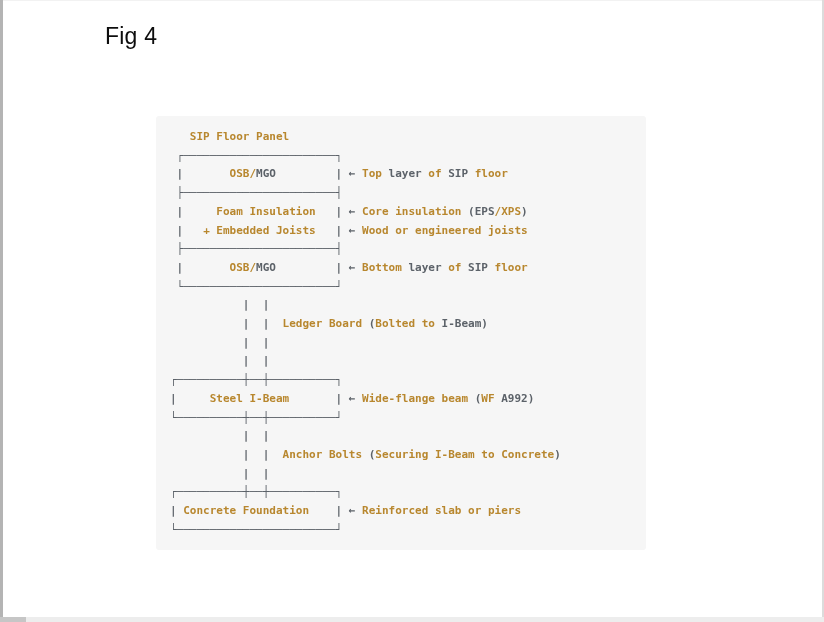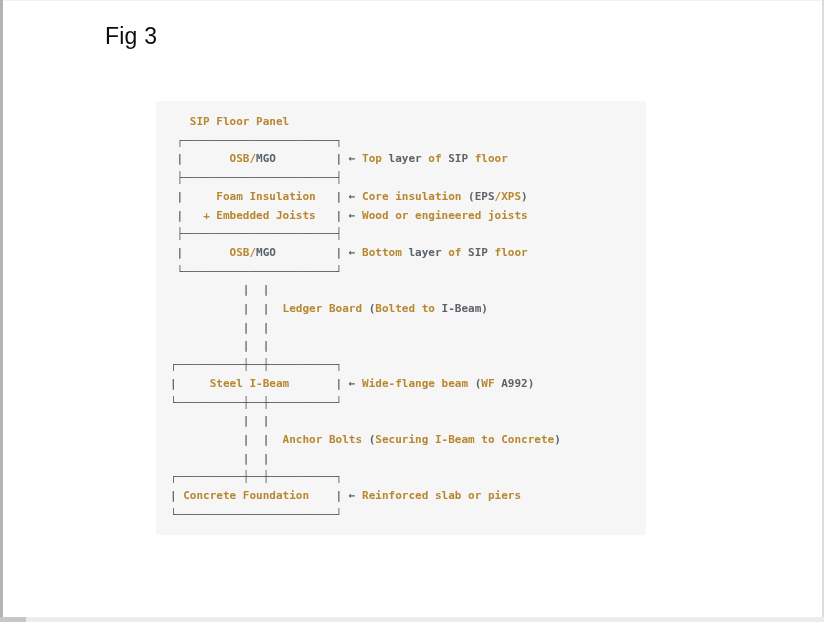--- a/index.html
+++ b/index.html
@@ -23,21 +23,21 @@
     top: 21px;
     font-size: 23px;
     line-height: 30px;
     color: #0d0d0d;
     font-family: "Liberation Sans", sans-serif;
     letter-spacing: 0.2px;
   }
   .code-block {
     position: absolute;
     left: 156px;
-    top: 101px;
+    top: 116px;
     width: 490px;
     height: 434px;
     background: #f6f6f6;
     border-radius: 3px;
     box-sizing: border-box;
     padding: 12px 0 0 14px;
   }
   .diagram {
     margin: 0;
     font-family: "DejaVu Sans Mono", "Liberation Mono", monospace;
@@ -76,21 +76,21 @@
     position: absolute;
     left: 0; top: 0;
     width: 26px; height: 5px;
     background: #c6c6c6;
   }
 </style>
 </head>
 <body>
 
 <div class="page">
-  <div class="fig-title">Fig 3</div>
+  <div class="fig-title">Fig 4</div>
 
   <div class="code-block">
     <pre class="diagram" id="diagram"><div class="line"><span style="color: rgb(184, 135, 46);">   SIP Floor Panel</span></div><div class="line"><span style="color: rgb(92, 98, 105);"> ┌───────────────────────┐</span></div><div class="line"><span style="color: rgb(92, 98, 105);"> |       </span><span style="color: rgb(184, 135, 46);">OSB/</span><span style="color: rgb(92, 98, 105);">MGO</span><span style="color: rgb(92, 98, 105);">         | ← </span><span style="color: rgb(184, 135, 46);">Top </span><span style="color: rgb(92, 98, 105);">layer </span><span style="color: rgb(184, 135, 46);">of </span><span style="color: rgb(92, 98, 105);">SIP </span><span style="color: rgb(184, 135, 46);">floor</span></div><div class="line"><span style="color: rgb(92, 98, 105);"> ├───────────────────────┤</span></div><div class="line"><span style="color: rgb(92, 98, 105);"> |     </span><span style="color: rgb(184, 135, 46);">Foam Insulation</span><span style="color: rgb(92, 98, 105);">   | ← </span><span style="color: rgb(184, 135, 46);">Core insulation </span><span style="color: rgb(92, 98, 105);">(</span><span style="color: rgb(92, 98, 105);">EPS</span><span style="color: rgb(184, 135, 46);">/XPS</span><span style="color: rgb(92, 98, 105);">)</span></div><div class="line"><span style="color: rgb(92, 98, 105);"> |   </span><span style="color: rgb(184, 135, 46);">+ Embedded Joists</span><span style="color: rgb(92, 98, 105);">   | ← </span><span style="color: rgb(184, 135, 46);">Wood or engineered joists</span></div><div class="line"><span style="color: rgb(92, 98, 105);"> ├───────────────────────┤</span></div><div class="line"><span style="color: rgb(92, 98, 105);"> |       </span><span style="color: rgb(184, 135, 46);">OSB/</span><span style="color: rgb(92, 98, 105);">MGO</span><span style="color: rgb(92, 98, 105);">         | ← </span><span style="color: rgb(184, 135, 46);">Bottom </span><span style="color: rgb(92, 98, 105);">layer </span><span style="color: rgb(184, 135, 46);">of </span><span style="color: rgb(92, 98, 105);">SIP </span><span style="color: rgb(184, 135, 46);">floor</span></div><div class="line"><span style="color: rgb(92, 98, 105);"> └───────────────────────┘</span></div><div class="line"><span style="color: rgb(92, 98, 105);">           |  |</span></div><div class="line"><span style="color: rgb(92, 98, 105);">           |  |  </span><span style="color: rgb(184, 135, 46);">Ledger Board </span><span style="color: rgb(92, 98, 105);">(</span><span style="color: rgb(184, 135, 46);">Bolted to </span><span style="color: rgb(92, 98, 105);">I-Beam</span><span style="color: rgb(92, 98, 105);">)</span></div><div class="line"><span style="color: rgb(92, 98, 105);">           |  |</span></div><div class="line"><span style="color: rgb(92, 98, 105);">           |  |</span></div><div class="line"><span style="color: rgb(92, 98, 105);">┌──────────┼──┼──────────┐</span></div><div class="line"><span style="color: rgb(92, 98, 105);">|     </span><span style="color: rgb(184, 135, 46);">Steel I-Beam</span><span style="color: rgb(92, 98, 105);">       | ← </span><span style="color: rgb(184, 135, 46);">Wide-flange beam </span><span style="color: rgb(92, 98, 105);">(</span><span style="color: rgb(184, 135, 46);">WF </span><span style="color: rgb(92, 98, 105);">A992</span><span style="color: rgb(92, 98, 105);">)</span></div><div class="line"><span style="color: rgb(92, 98, 105);">└──────────┼──┼──────────┘</span></div><div class="line"><span style="color: rgb(92, 98, 105);">           |  |</span></div><div class="line"><span style="color: rgb(92, 98, 105);">           |  |  </span><span style="color: rgb(184, 135, 46);">Anchor Bolts </span><span style="color: rgb(92, 98, 105);">(</span><span style="color: rgb(184, 135, 46);">Securing I-Beam to Concrete</span><span style="color: rgb(92, 98, 105);">)</span></div><div class="line"><span style="color: rgb(92, 98, 105);">           |  |</span></div><div class="line"><span style="color: rgb(92, 98, 105);">┌──────────┼──┼──────────┐</span></div><div class="line"><span style="color: rgb(92, 98, 105);">| </span><span style="color: rgb(184, 135, 46);">Concrete Foundation</span><span style="color: rgb(92, 98, 105);">    | ← </span><span style="color: rgb(184, 135, 46);">Reinforced slab or piers</span></div><div class="line"><span style="color: rgb(92, 98, 105);">└────────────────────────┘</span></div></pre>
   </div>
 </div>
 
 <div class="edge-top"></div>
 <div class="edge-left"></div>
 <div class="edge-right"></div>
 <div class="hscrollbar">

